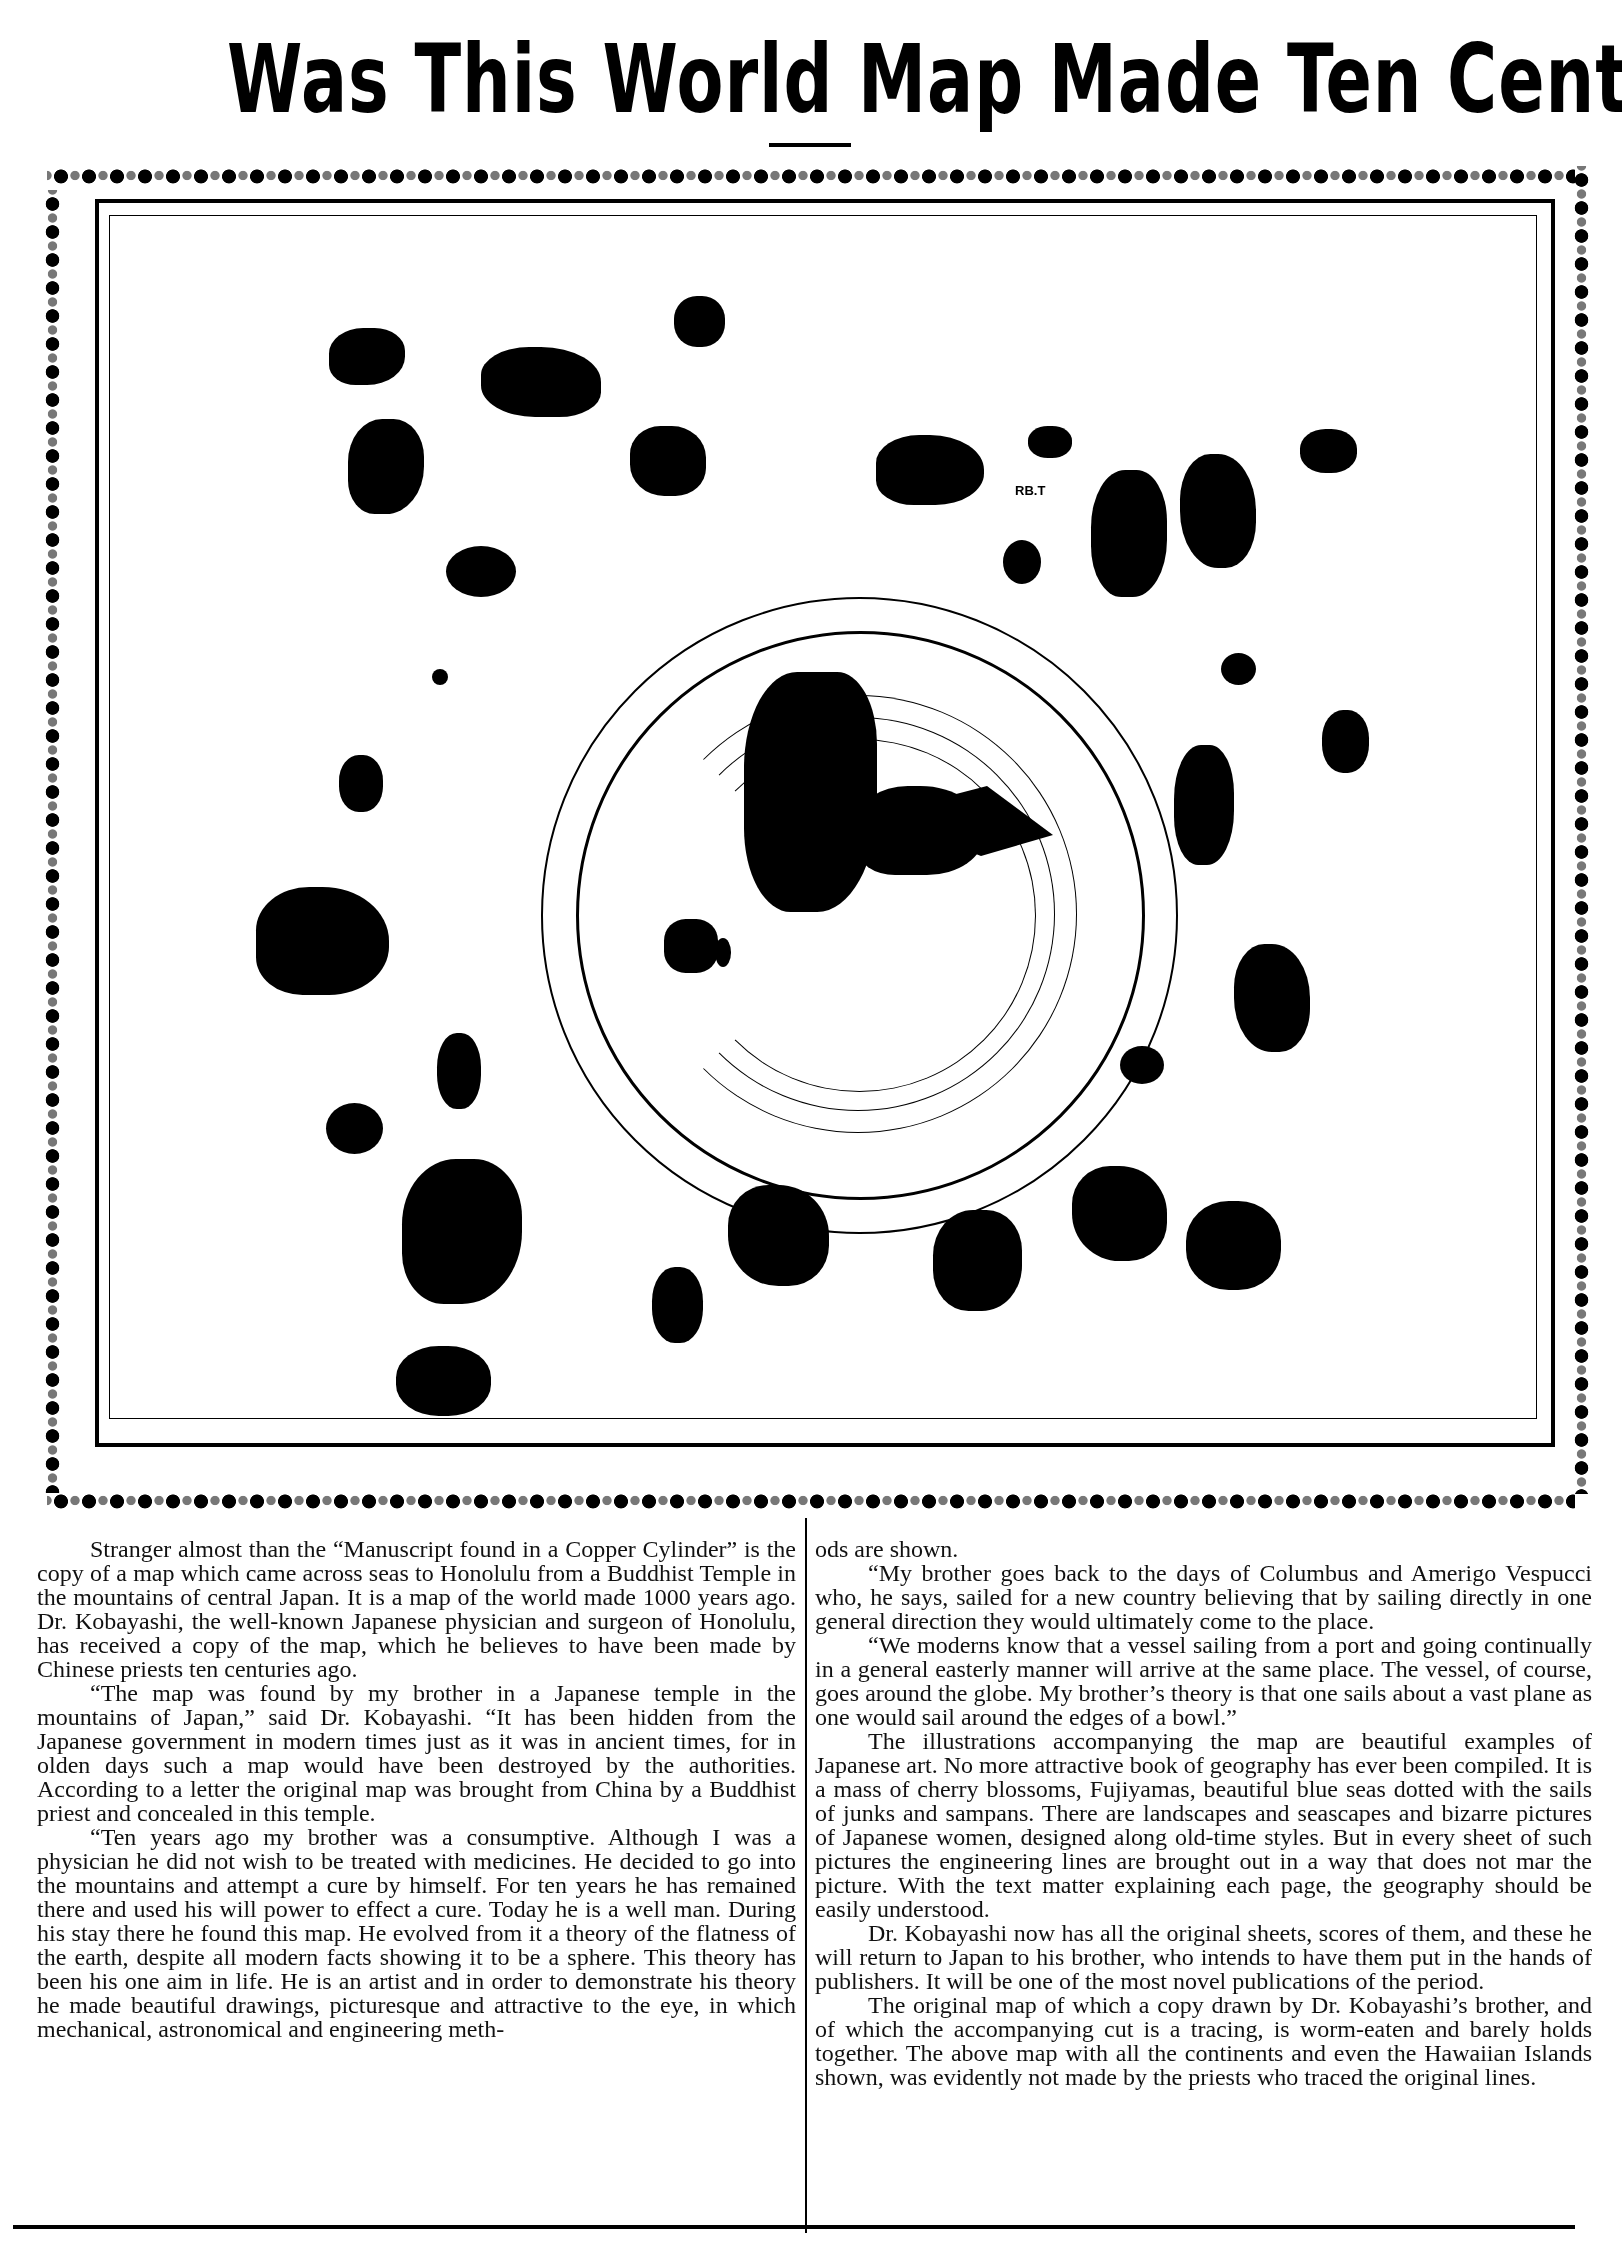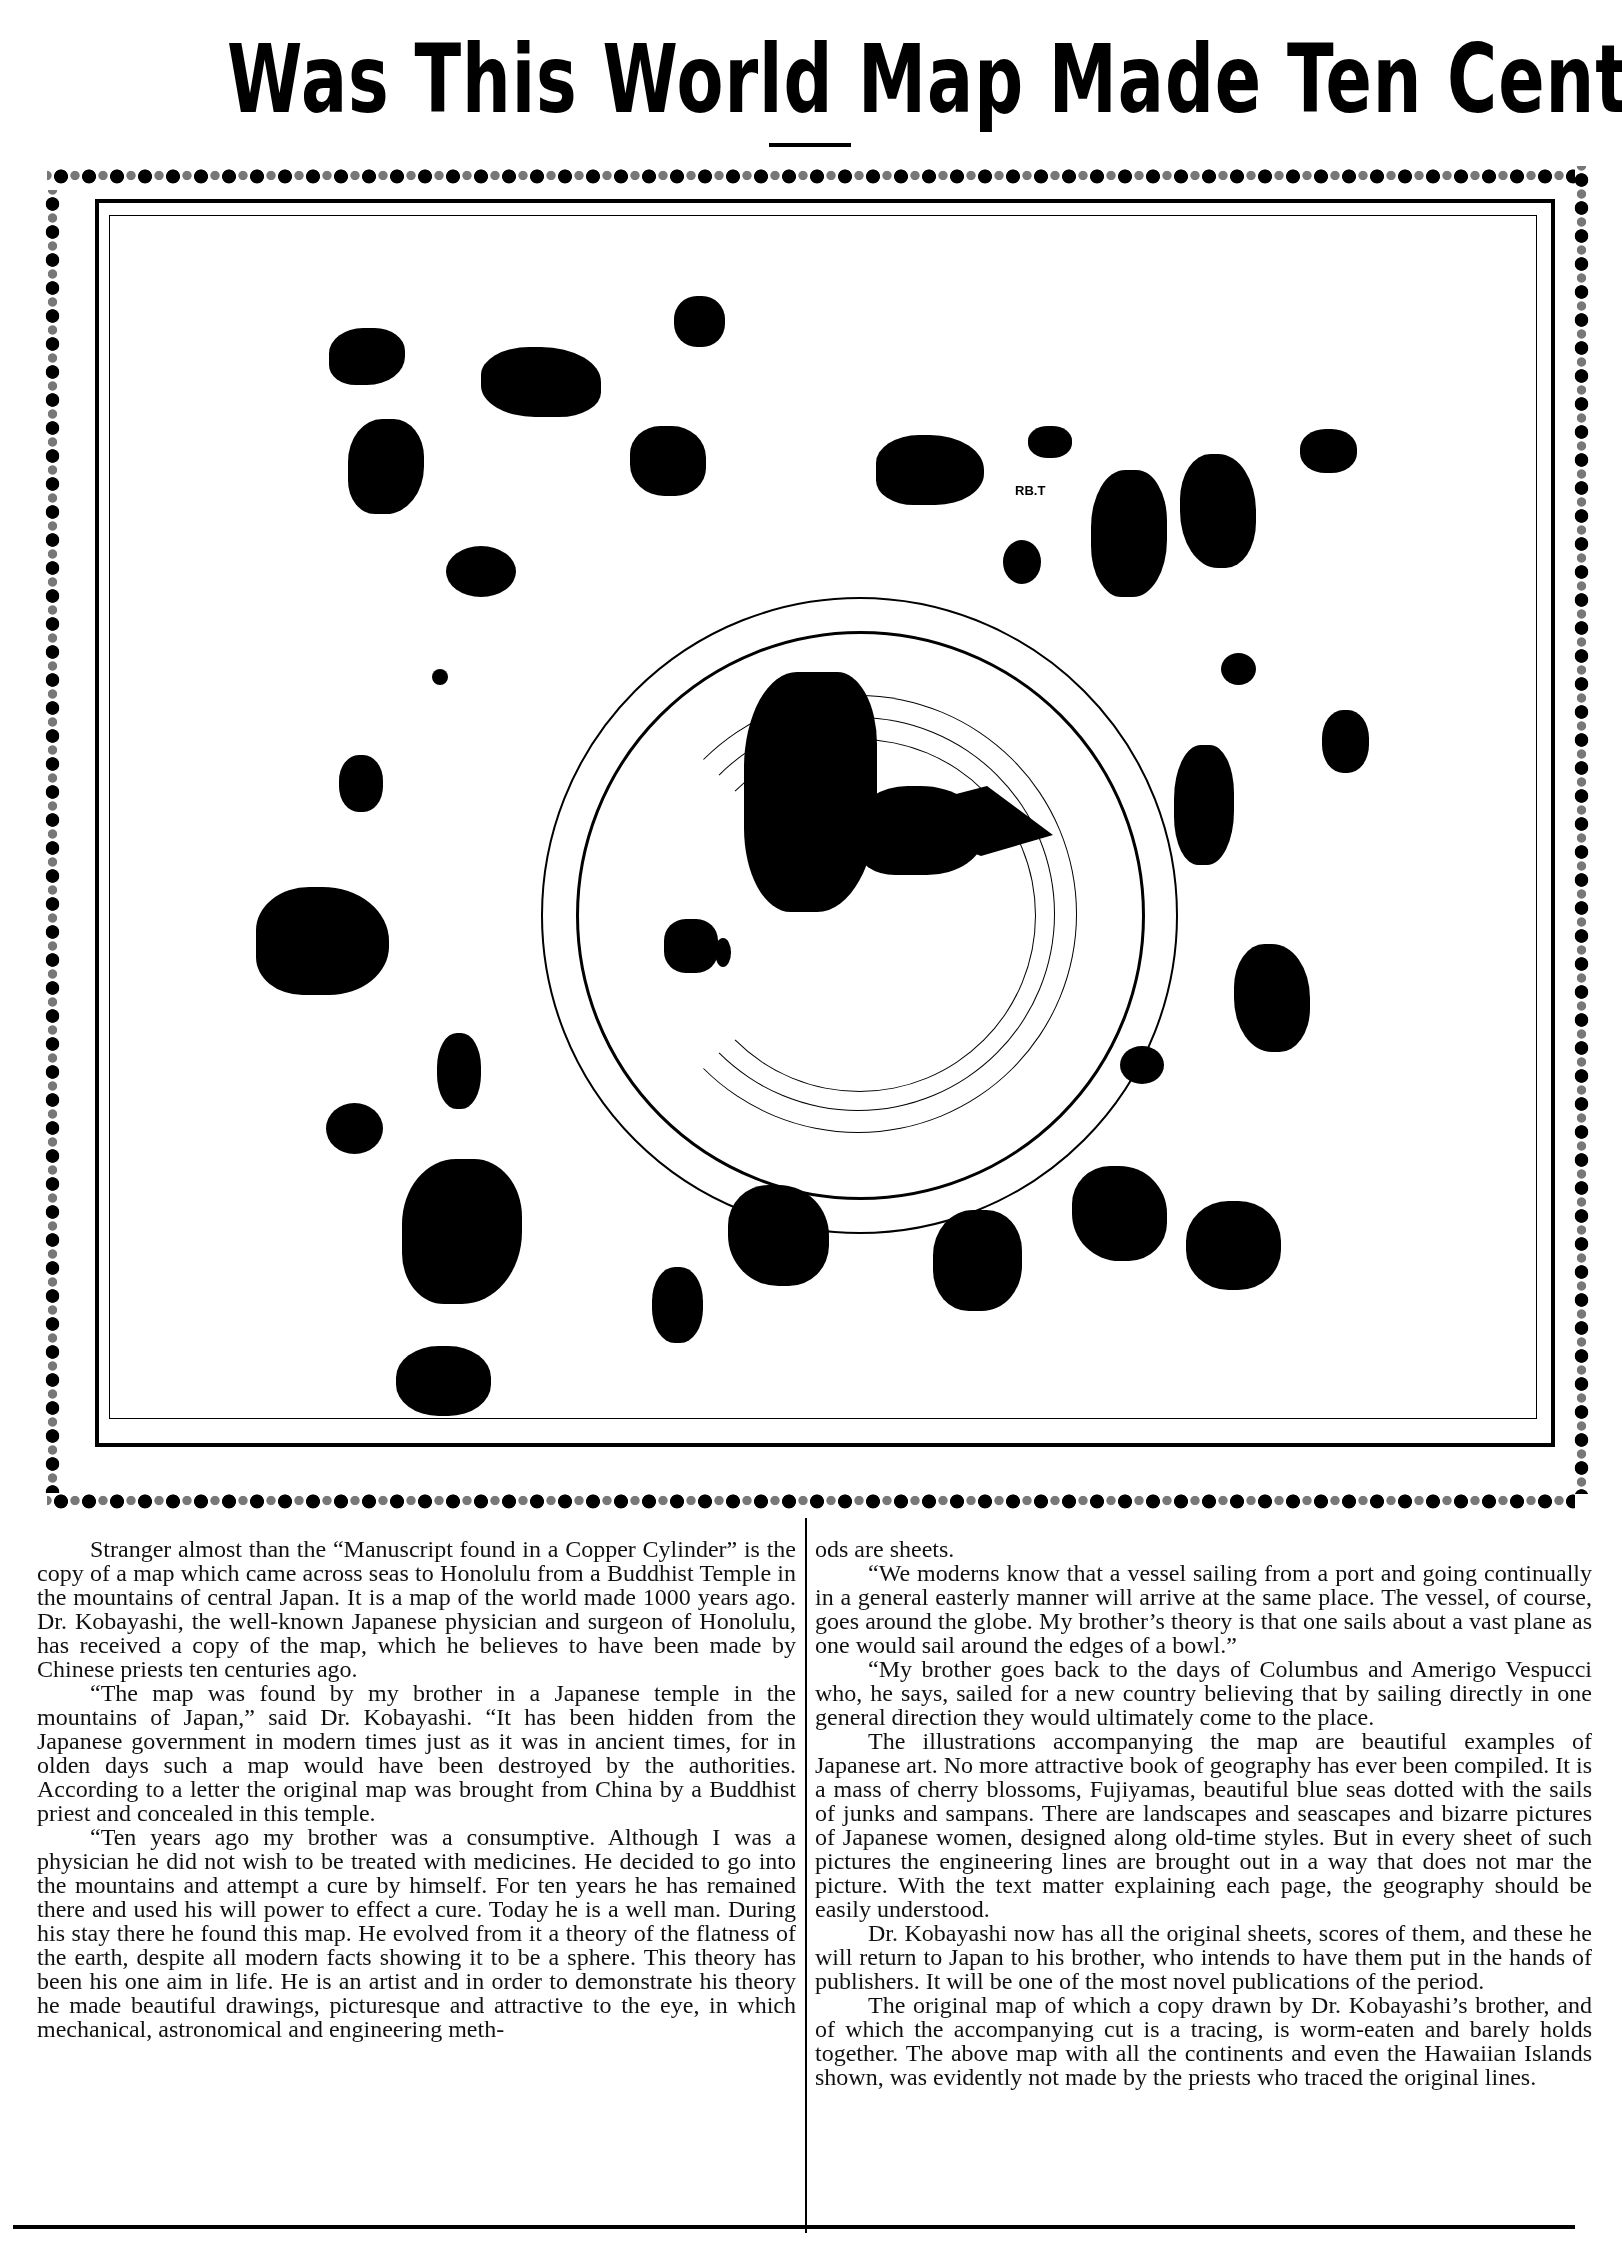--- a/index.html
+++ b/index.html
@@ -131,22 +131,22 @@
 </div>
 
 <div class="col-divider"></div>
 <div class="article">
   <div class="col col-left">
     <p>Stranger almost than the “Manuscript found in a Copper Cylinder” is the copy of a map which came across seas to Honolulu from a Buddhist Temple in the mountains of central Japan. It is a map of the world made 1000 years ago. Dr. Kobayashi, the well-known Japanese physician and surgeon of Honolulu, has received a copy of the map, which he believes to have been made by Chinese priests ten centuries ago.</p>
     <p>“The map was found by my brother in a Japanese temple in the mountains of Japan,” said Dr. Kobayashi. “It has been hidden from the Japanese government in modern times just as it was in ancient times, for in olden days such a map would have been destroyed by the authorities. According to a letter the original map was brought from China by a Buddhist priest and concealed in this temple.</p>
     <p>“Ten years ago my brother was a consumptive. Although I was a physician he did not wish to be treated with medicines. He decided to go into the mountains and attempt a cure by himself. For ten years he has remained there and used his will power to effect a cure. Today he is a well man. During his stay there he found this map. He evolved from it a theory of the flatness of the earth, despite all modern facts showing it to be a sphere. This theory has been his one aim in life. He is an artist and in order to demonstrate his theory he made beautiful drawings, picturesque and attractive to the eye, in which mechanical, astronomical and engineering meth-</p>
   </div>
   <div class="col col-right">
-    <p class="noindent">ods are sheets.</p>
+    <p class="noindent">ods are shown.</p>
+    <p>“My brother goes back to the days of Columbus and Amerigo Vespucci who, he says, sailed for a new country believing that by sailing directly in one general direction they would ultimately come to the place.</p>
     <p>“We moderns know that a vessel sailing from a port and going continually in a general easterly manner will arrive at the same place. The vessel, of course, goes around the globe. My brother’s theory is that one sails about a vast plane as one would sail around the edges of a bowl.”</p>
-    <p>“My brother goes back to the days of Columbus and Amerigo Vespucci who, he says, sailed for a new country believing that by sailing directly in one general direction they would ultimately come to the place.</p>
     <p>The illustrations accompanying the map are beautiful examples of Japanese art. No more attractive book of geography has ever been compiled. It is a mass of cherry blossoms, Fujiyamas, beautiful blue seas dotted with the sails of junks and sampans. There are landscapes and seascapes and bizarre pictures of Japanese women, designed along old-time styles. But in every sheet of such pictures the engineering lines are brought out in a way that does not mar the picture. With the text matter explaining each page, the geography should be easily understood.</p>
     <p>Dr. Kobayashi now has all the original sheets, scores of them, and these he will return to Japan to his brother, who intends to have them put in the hands of publishers. It will be one of the most novel publications of the period.</p>
     <p>The original map of which a copy drawn by Dr. Kobayashi’s brother, and of which the accompanying cut is a tracing, is worm-eaten and barely holds together. The above map with all the continents and even the Hawaiian Islands shown, was evidently not made by the priests who traced the original lines.</p>
   </div>
 </div>
 <div class="bottom-rule"></div>
 
 
 </body></html>

